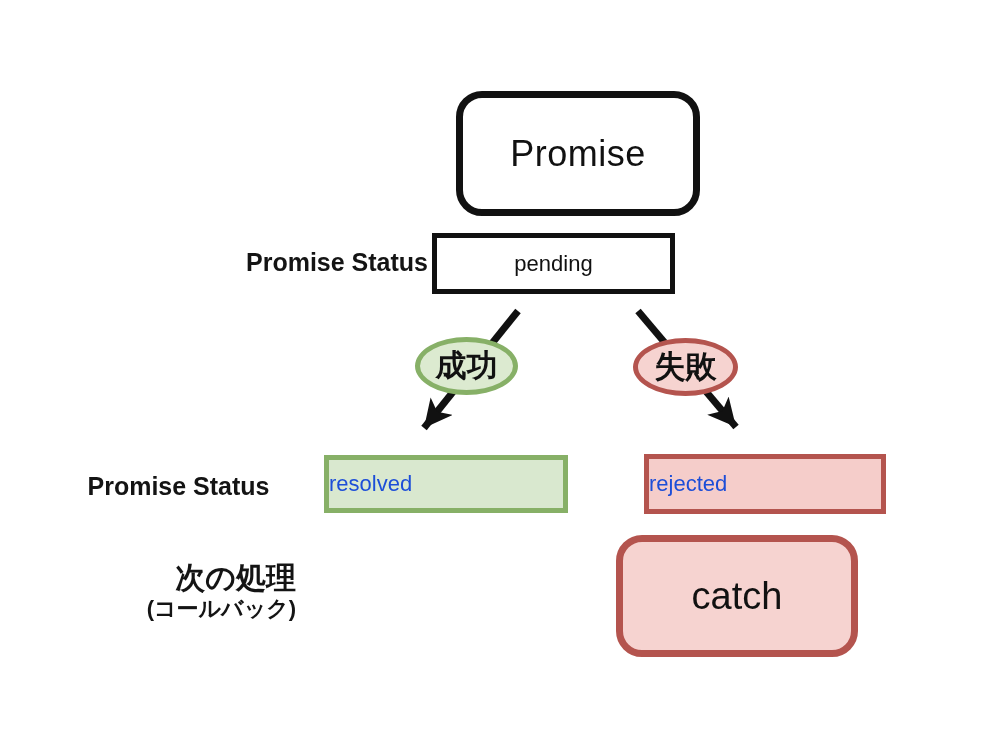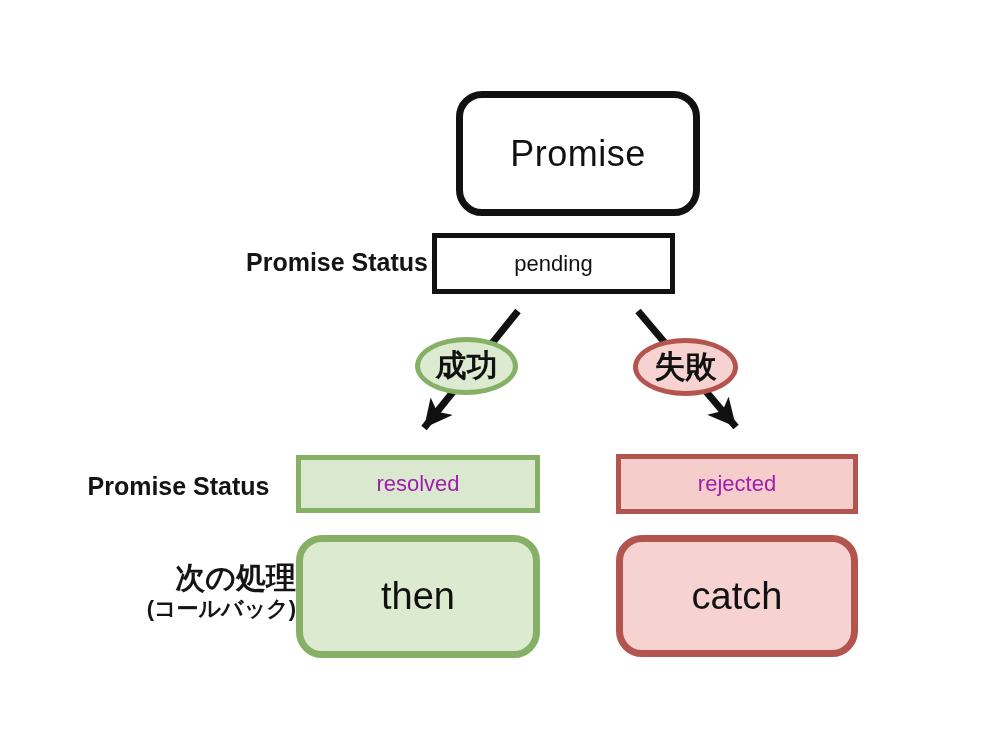--- a/index.html
+++ b/index.html
@@ -62,22 +62,22 @@
     border: 5px solid var(--success-border, #87b067);
     background: var(--success-fill, #dcead0);
   }
   .ellipse.failure {
     left: 633px; top: 338px; width: 105px; height: 58px;
     border: 5px solid var(--failure-border, #b4544e);
     background: var(--failure-fill, #f6d3d0);
   }
 
   .status-box {
-    display: flex; align-items: center; justify-content: center;
-    font-size: 22px; color: #a21caf;
+    display: flex; align-items: center; 
+    font-size: 22px; color: #1d4ed8; margin-left: 28px;
   }
   .status-box.success {
     left: 296px; top: 455px; width: 244px; height: 58px;
     border: 5px solid var(--success-border, #87b067);
     background: var(--success-fill-light, #d9e8cf);
   }
   .status-box.failure {
     left: 616px; top: 454px; width: 242px; height: 60px;
     border: 5px solid var(--failure-border, #b4544e);
     background: var(--failure-fill-light, #f5cdca);
@@ -135,20 +135,17 @@
     <span>resolved</span>
   </div>
   <div class="abs status-box failure">
     <span>rejected</span>
   </div>
 
   <div class="abs next-label">
     <div class="line1">次の処理</div>
     <div class="line2">(コールバック)</div>
   </div>
-  <div class="abs callback-box success">
-    <span>then</span>
-  </div>
   <div class="abs callback-box failure">
     <span>catch</span>
   </div>
 
 </div>
 
 </body></html>

